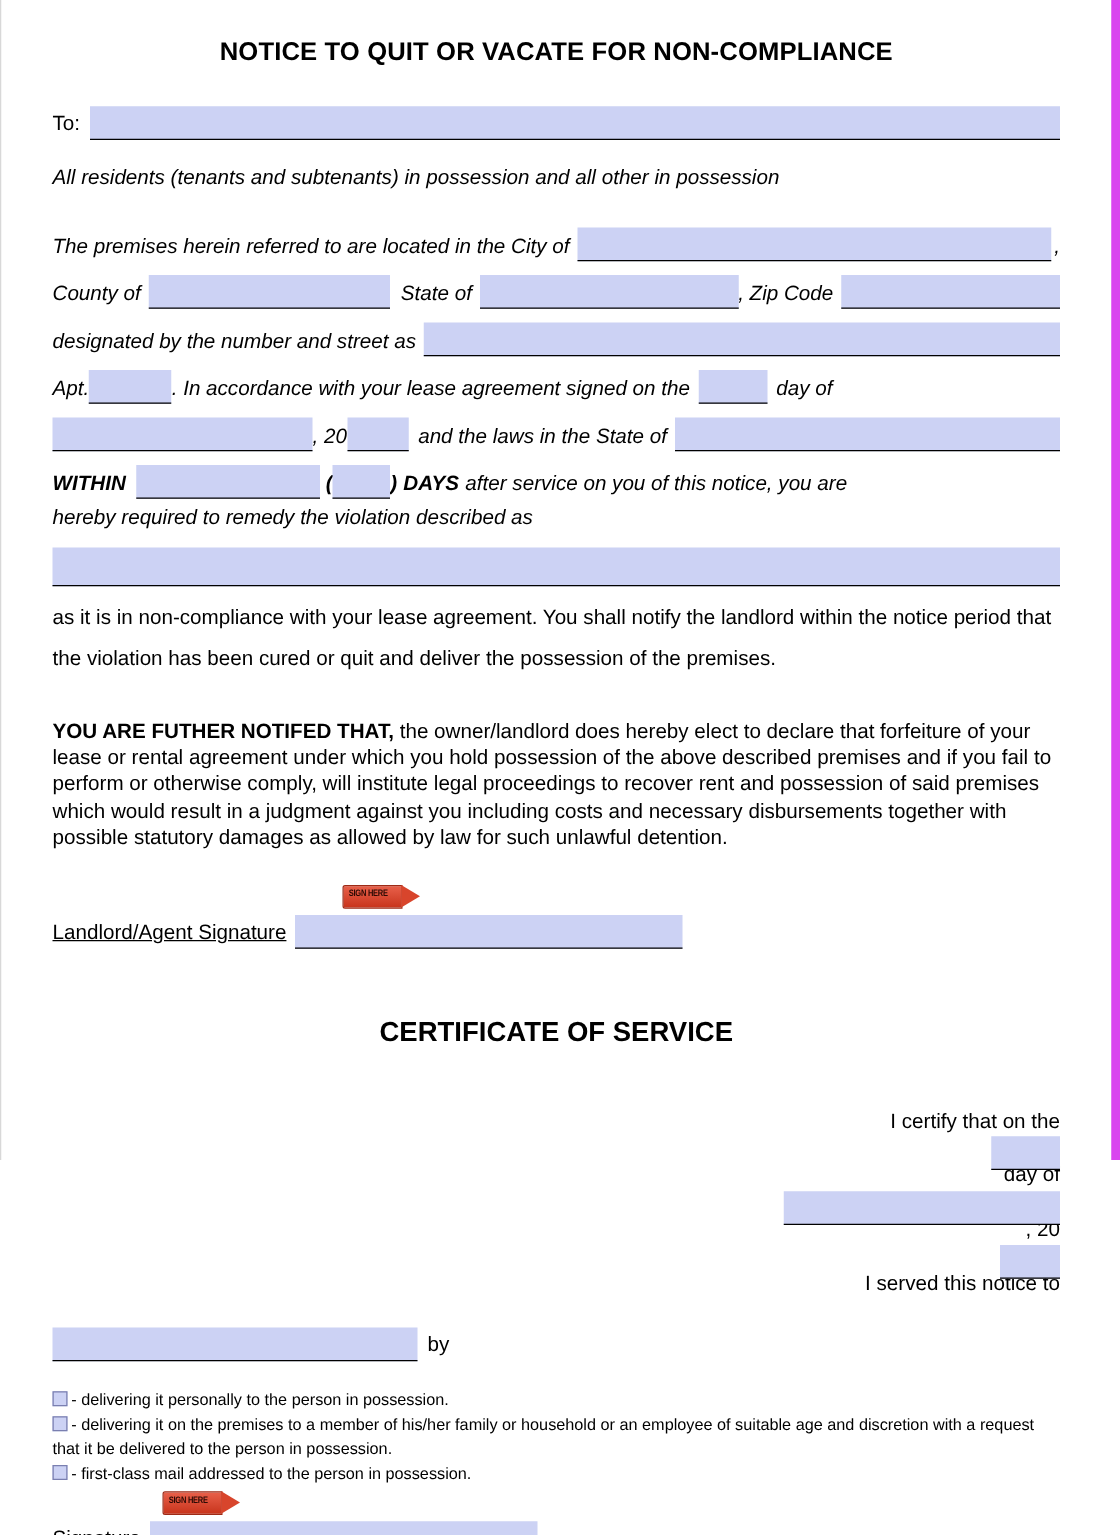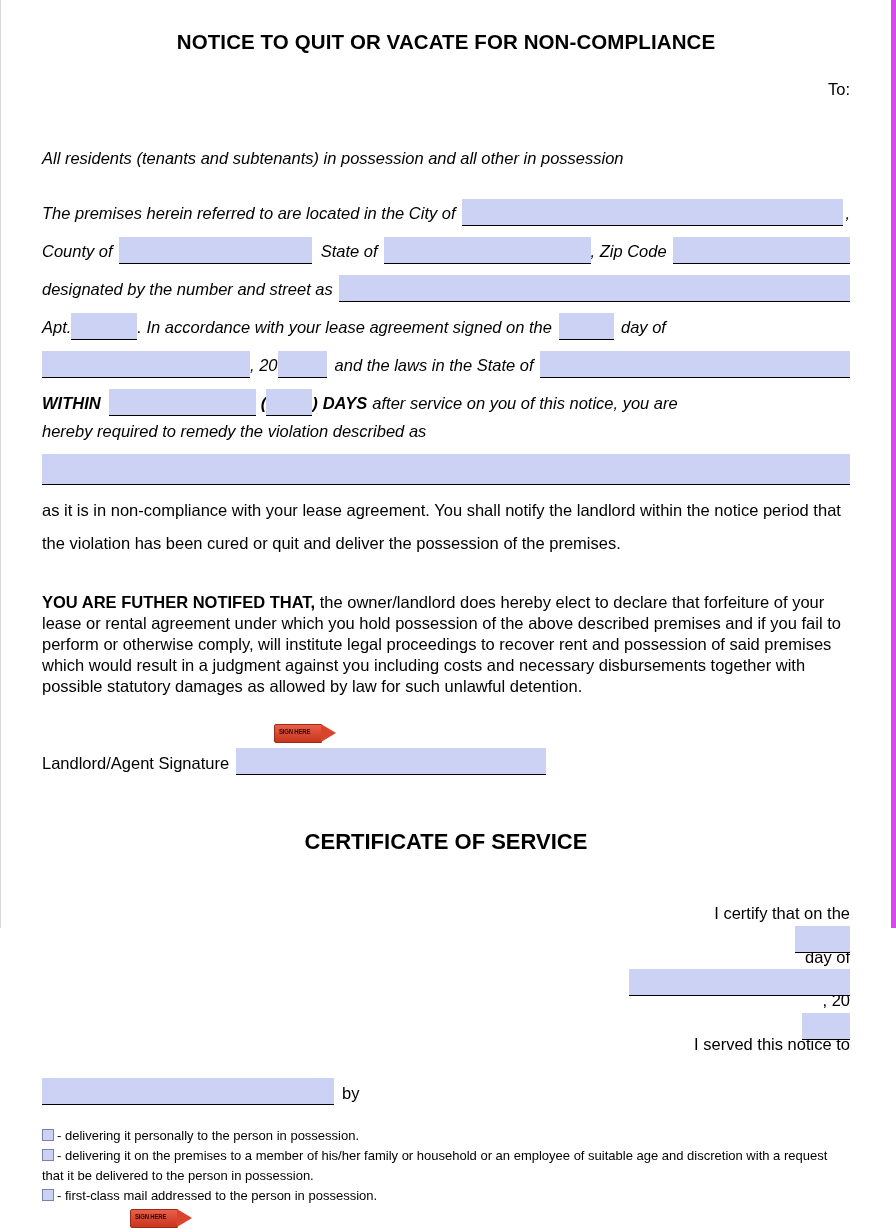--- a/index.html
+++ b/index.html
@@ -14,21 +14,21 @@
     color: #000000;
     overflow: hidden;
     position: relative;
   }
   .page {
     position: relative;
     width: 896px;
     height: 928px;
     box-sizing: border-box;
     border-left: 1px solid #d8d8d8;
-    border-right: 5px solid #d946ef;
+    border-right: 7px solid #d946ef;
     background: #ffffff;
   }
   .inner {
     padding: 0 41px;
     box-sizing: border-box;
   }
 
   
   .doc-title {
     text-align: center;
@@ -135,21 +135,21 @@
   .sig-line { position: relative; }
 </style>
 </head>
 <body>
 
 <div class="page">
   <div class="inner">
 
     <h1 class="doc-title">NOTICE TO QUIT OR VACATE FOR NON-COMPLIANCE</h1>
 
-    <div class="row" style="margin-top:27px;flex-direction:column;">
+    <div class="row" style="margin-top:27px;">
       <span>To:</span>
       <span class="fld grow" style="margin-left:8px;"></span>
     </div>
 
     <div class="para italic" style="margin-top:26px; line-height:1;">All residents (tenants and subtenants) in possession and all other in possession</div>
 
     <div class="spaced" style="margin-top:28px;">
 
       <div class="row">
         <span>The premises herein referred to are located in the City of</span>
@@ -206,21 +206,21 @@
       </div>
 
     </div>
 
     <div class="para" style="line-height:2.02; margin-top:9px;">as it is in non-compliance with your lease agreement. You shall notify the landlord within the notice period that the violation has been cured or quit and deliver the possession of the premises.</div>
 
     <div class="para" style="line-height:1.28; margin-top:31px;">
       <span class="bold">YOU ARE FUTHER NOTIFED THAT,</span><span> the owner/landlord does hereby elect to declare that forfeiture of your lease or rental agreement under which you hold possession of the above described premises and if you fail to perform or otherwise comply, will institute legal proceedings to recover rent and possession of said premises which would result in a judgment against you including costs and necessary disbursements together with possible statutory damages as allowed by law for such unlawful detention.</span>
     </div>
 
-    <div class="row sig-line" style="margin-top:47px;">
+    <div class="row sig-line" style="margin-top:47px;text-decoration:underline;">
       <span>Landlord/Agent Signature</span>
       <span class="fld" style="margin-left:7px; width:310px;"></span>
       <span class="sign-tag" style="left:232px; top:-20px;">
         <span class="body"></span>
         <span class="point"></span>
         <span class="txt">SIGN HERE</span>
       </span>
     </div>
 
     <h2 class="section-title" style="margin-top:59px;">CERTIFICATE OF SERVICE</h2>

